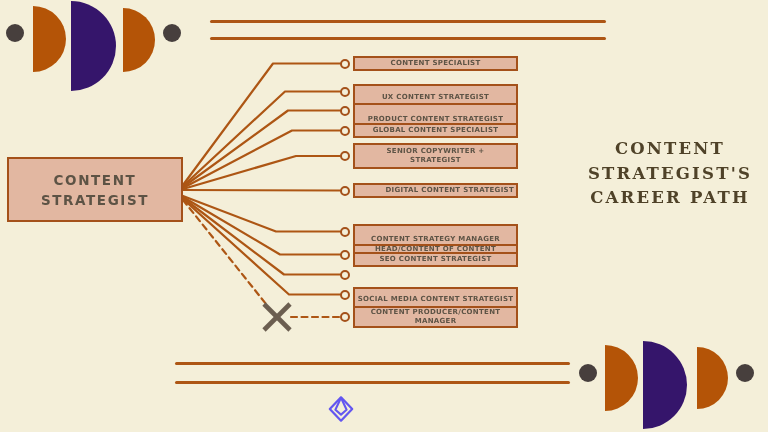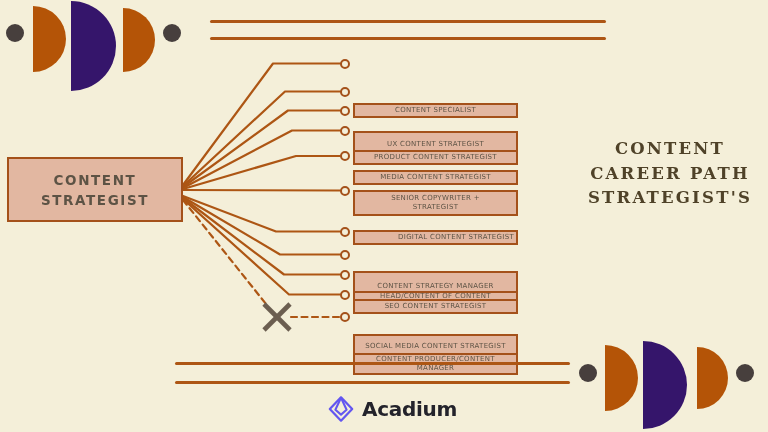--- a/index.html
+++ b/index.html
@@ -15,22 +15,22 @@
   .main-box{position:absolute;left:7px;top:157px;width:176px;height:65px;box-sizing:border-box;
     background:var(--box-fill,#e2b7a1);border:2px solid var(--box-border,#a4511a);
     display:flex;flex-direction:column;align-items:center;justify-content:center;
     font-weight:bold;font-size:13.5px;letter-spacing:1.6px;line-height:20px;
     color:var(--box-text,#5d5345);text-align:center;}
 
   
   .role-box{position:absolute;left:353px;width:165px;box-sizing:border-box;
     background:var(--box-fill,#e2b7a1);border:2px solid var(--box-border,#a4511a);
     display:flex;flex-direction:column;align-items:center;justify-content:center;
-    font-weight:normal;font-size:7px;letter-spacing:0.3px;line-height:9.5px;
-    color:var(--box-text,#5d5345);text-align:center;padding:0 2px;margin-top:47px;}
+    font-weight:bold;font-size:7px;letter-spacing:0.3px;line-height:9.5px;
+    color:var(--box-text,#5d5345);text-align:center;padding:0 2px;}
   .ring{position:absolute;left:340px;width:10px;height:10px;box-sizing:border-box;
     border:2.5px solid var(--box-border,#a4511a);border-radius:50%;background:var(--background,#f4efd9);}
 
   
   .connectors{position:absolute;left:0;top:0;width:768px;height:432px;}
   .conn{fill:none;stroke:var(--line-orange,#ad5614);stroke-width:2.2;stroke-linejoin:round;stroke-linecap:round;}
   .conn.dashed{stroke-dasharray:6 4.5;}
   .xline{fill:none;stroke:var(--x-mark,#6b5e50);stroke-width:4.6;stroke-linecap:butt;}
 
   
@@ -80,26 +80,26 @@
 
   <div id="roles-layer">
       <div class="role-box" style="top: 56px; height: 15px;">
         <div>CONTENT SPECIALIST</div>
       </div>
       <div class="ring" style="top: 58.5px;"></div>
       <div class="role-box" style="top: 84px; height: 28px;">
         <div>UX CONTENT STRATEGIST</div>
       </div>
       <div class="ring" style="top: 86.5px;"></div>
-      <div class="role-box" style="top: 103px; height: 15px;">
+      <div class="role-box" style="top: 103px; height: 33px;">
         <div>PRODUCT CONTENT STRATEGIST</div>
       </div>
       <div class="ring" style="top: 105.5px;"></div>
       <div class="role-box" style="top: 123px; height: 15px;">
-        <div>MEDIA CONTENT STRATEGIST</div>
+        <div>GLOBAL CONTENT SPECIALIST</div>
       </div>
       <div class="ring" style="top: 125.5px;"></div>
       <div class="role-box" style="top: 143px; height: 26px; justify-content: center;">
         <div>SENIOR COPYWRITER +</div>
         <div>STRATEGIST</div>
       </div>
       <div class="ring" style="top: 151px;"></div>
       <div class="role-box" style="top: 183px; height: 15px; align-items: flex-end;">
         <div>DIGITAL CONTENT STRATEGIST</div>
       </div>
@@ -123,34 +123,33 @@
       <div class="ring" style="top: 289.5px;"></div>
       <div class="role-box" style="top: 306px; height: 22px;">
         <div>CONTENT PRODUCER/CONTENT</div>
         <div>MANAGER</div>
       </div>
       <div class="ring" style="top: 312px;"></div>
     </div>
 
   <div class="title">
     <div>CONTENT</div>
+    <div>STRATEGIST'S</div>
     <div>CAREER PATH</div>
-    <div>STRATEGIST'S</div>
   </div>
 
   <div class="hline" style="left:175px;top:362px;width:395px;"></div>
   <div class="hline" style="left:175px;top:381px;width:395px;"></div>
 
   <div class="dot" style="left:579px;top:364px;"></div>
   <div class="half" style="left:605px;top:345px;width:33px;height:66px;"></div>
   <div class="half purple" style="left:643px;top:341px;width:44px;height:88px;"></div>
   <div class="half" style="left:697px;top:347px;width:31px;height:62px;"></div>
   <div class="dot" style="left:736px;top:364px;"></div>
 
   <div class="brand">
     <svg width="28" height="28" viewBox="0 0 30 30">
       <path d="M15 2.5 L27 15 L15 27.5 L3 15 Z" fill="none" stroke="var(--brand-icon,#6356f0)" stroke-width="2.4" stroke-linejoin="round"></path>
       <path d="M15 3 L9 15.8 L15 21 L21 15.8 Z" fill="none" stroke="var(--brand-icon,#6356f0)" stroke-width="2.2" stroke-linejoin="round"></path>
     </svg>
-    <span class="brand-name">Acadium</span>
   </div>
 
 </div>
 
 </body></html>

